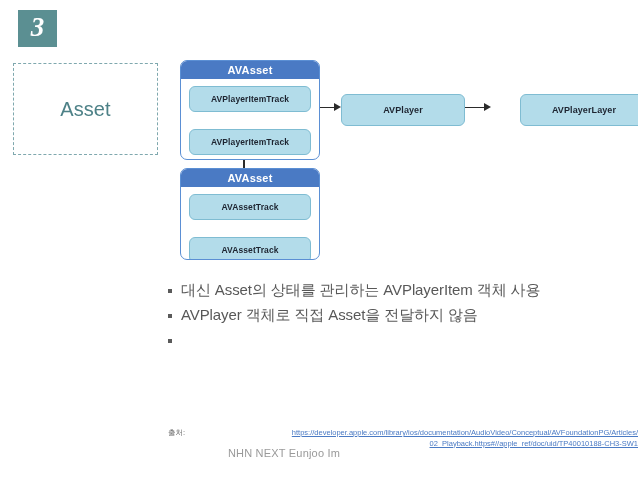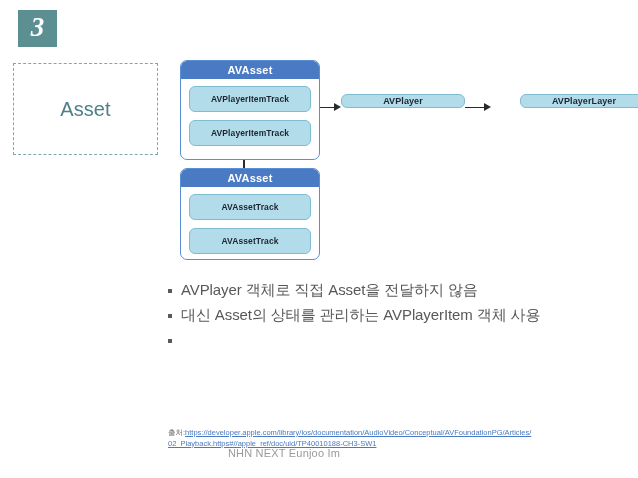--- a/index.html
+++ b/index.html
@@ -98,21 +98,21 @@
     color: #ffffff;
     font-size: 11px;
     font-weight: 700;
     letter-spacing: 0.2px;
   }
 
   .asset-body {
     padding: 7px 8px;
     display: flex;
     flex-direction: column;
-    gap: 8px;
+    gap: 17px;
   }
 
   .track-box {
     box-sizing: border-box;
     height: 26px;
     border: 1px solid #7fbcd2;
     border-radius: 6px;
     background: #b3dcea;
     display: flex;
     align-items: center;
@@ -121,21 +121,21 @@
   .track-box .tb-text {
     color: #1d2430;
     font-size: 8.5px;
     font-weight: 700;
     letter-spacing: 0.1px;
   }
 
   .plain-box {
     position: absolute;
     box-sizing: border-box;
-    height: 14px;
+    height: 32px;
     border: 1px solid #7fbcd2;
     border-radius: 6px;
     background: #b3dcea;
     display: flex;
     align-items: center;
     justify-content: center;
   }
   .plain-box.player      { left: 341px; top: 94px; width: 124px; }
   .plain-box.playerlayer { left: 520px; top: 94px; width: 128px; }
   .plain-box .pb-text {
@@ -191,21 +191,21 @@
     letter-spacing: -0.1px;
   }
   .bullet-text .sub-line { display: block; }
 
   
   .source {
     position: absolute;
     left: 168px;
     top: 428px;
     width: 470px;
-    text-align: left;
+    text-align: right;
     font-size: 7.5px;
     line-height: 10.5px;
     color: #4a7ac4;
   }
   .source .src-label {
     color: #6b6b6b;
     float: left;
     text-decoration: none;
   }
   .source .src-url {
@@ -280,25 +280,25 @@
     <div class="arrow-head arrow-2"></div>
 
     <div class="plain-box playerlayer">
       <span class="pb-text">AVPlayerLayer</span>
     </div>
   </div>
 
   <div class="bullets">
     <div class="bullet-row">
       <span class="bullet-mark"></span>
-      <span class="bullet-text">AVPlayer 객체로 직접 Asset을 전달하지 않음</span>
+      <span class="bullet-text">대신 Asset의 상태를 관리하는 AVPlayerItem 객체 사용</span>
     </div>
     <div class="bullet-row">
       <span class="bullet-mark"></span>
-      <span class="bullet-text">대신 Asset의 상태를 관리하는 AVPlayerItem 객체 사용</span>
+      <span class="bullet-text">AVPlayer 객체로 직접 Asset을 전달하지 않음</span>
     </div>
     <div class="bullet-row">
       <span class="bullet-mark"></span>
     </div>
   </div>
 
   <div class="source">
     <span class="src-label">출처: </span>
     <span class="src-url">https://developer.apple.com/library/ios/documentation/AudioVideo/Conceptual/AVFoundationPG/Articles/</span><br>
     <span class="src-url">02_Playback.https#//apple_ref/doc/uid/TP40010188-CH3-SW1</span>

